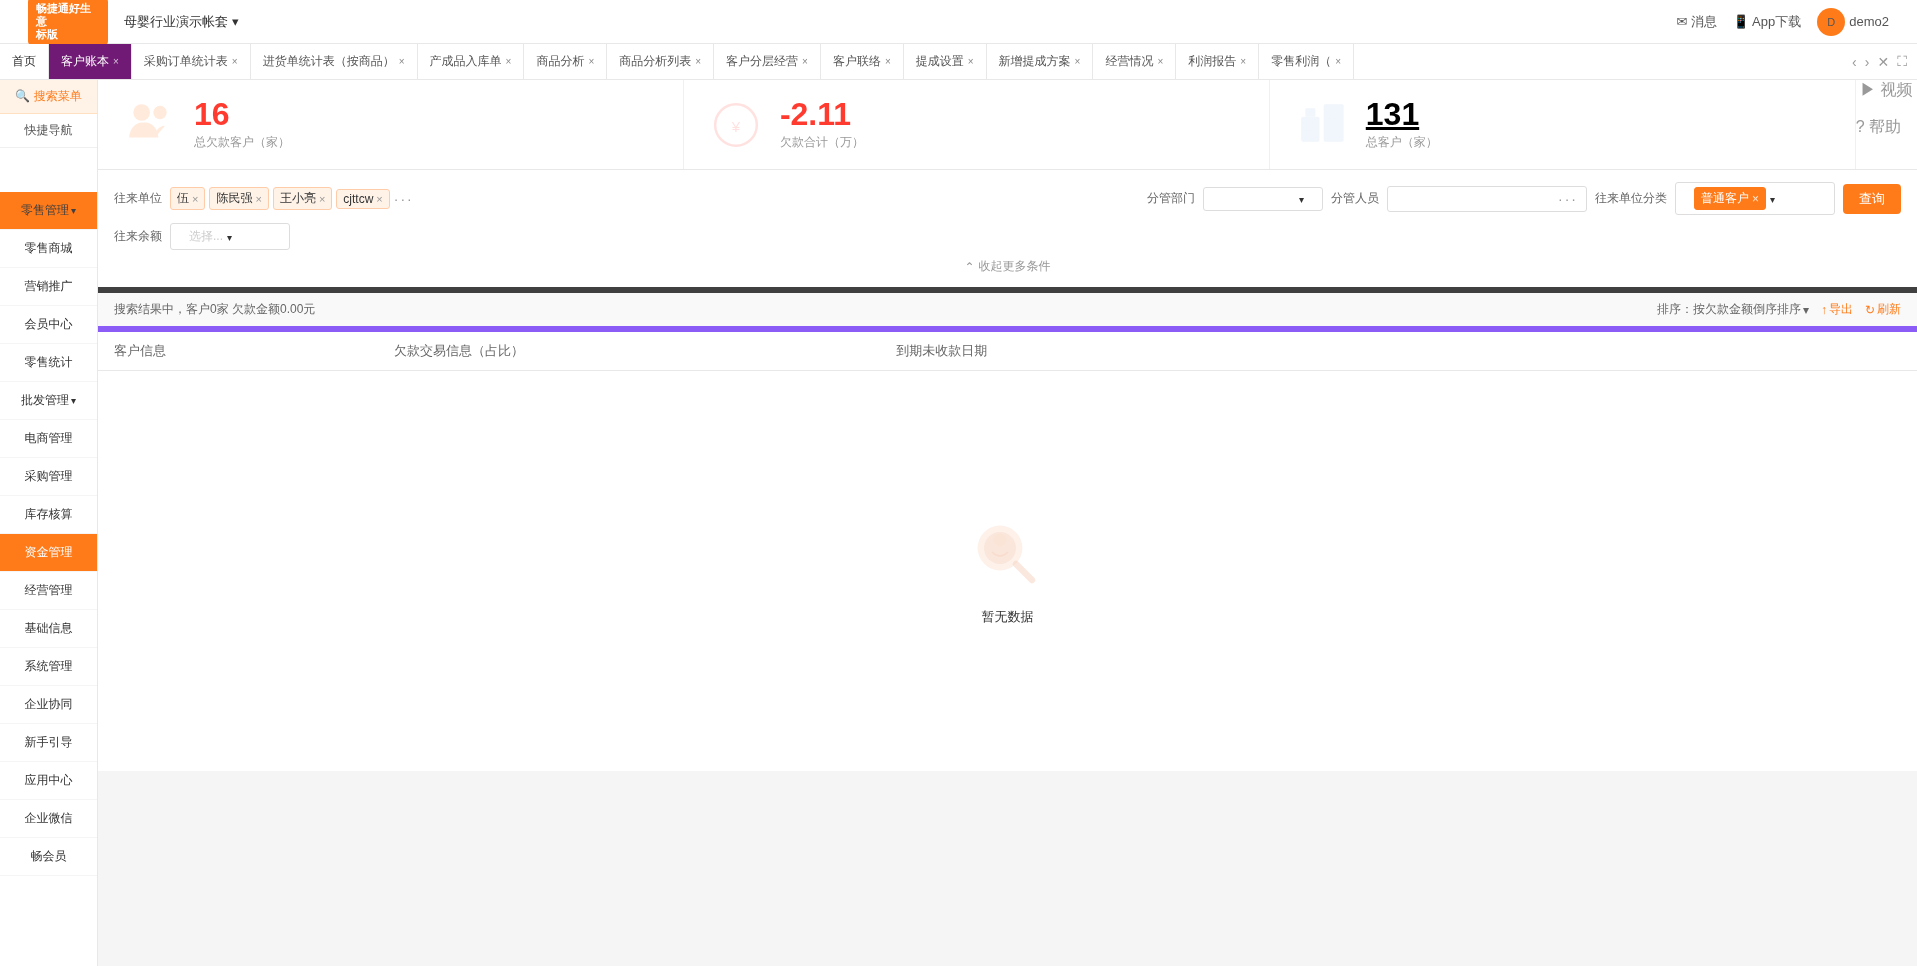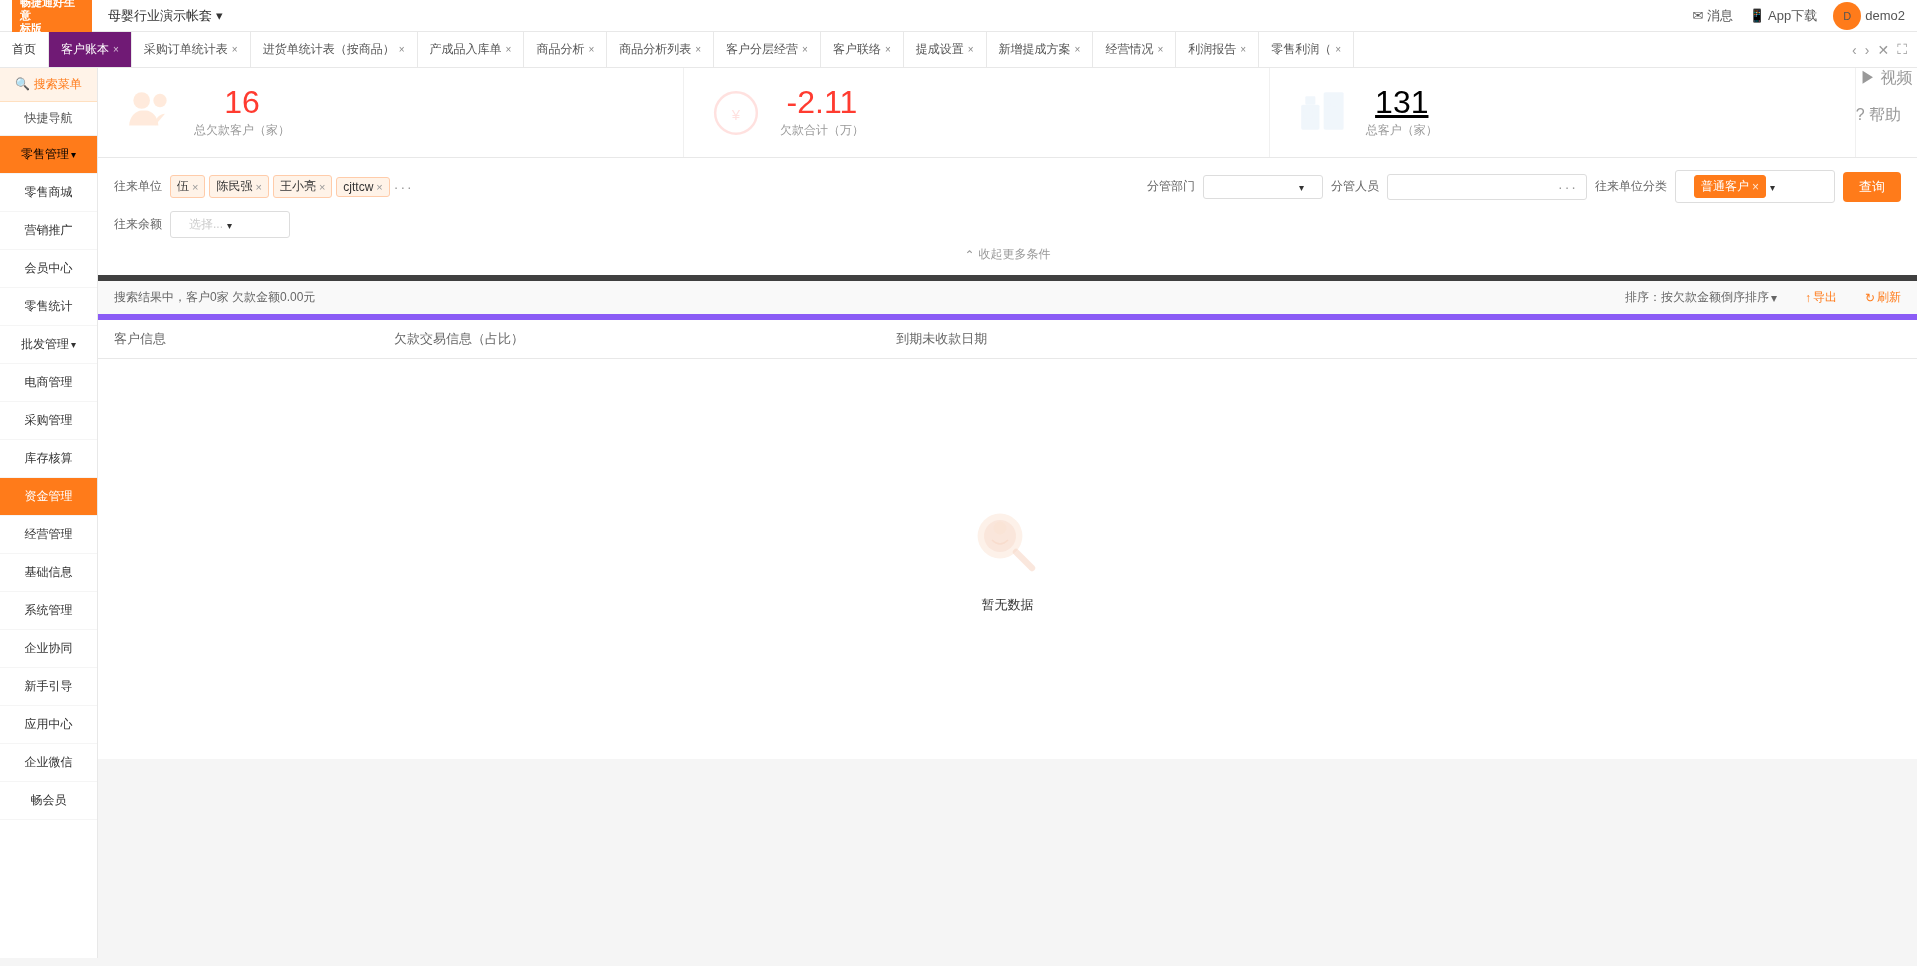--- a/index.html
+++ b/index.html
@@ -1,25 +1,25 @@
 <!DOCTYPE html>
 <html><head>
   <meta charset="utf-8">
   <style>
     * { box-sizing: border-box; margin: 0; padding: 0; font-family: 'Microsoft YaHei', Arial, sans-serif; }
     body { background: #f5f5f5; font-size: 13px; color: #333; overflow: hidden; height: 966px; }
 
     
     .topbar {
-      height: 32px;
+      height: 44px;
       background: #fff;
       display: flex;
       align-items: center;
       justify-content: space-between;
-      padding: 0 12px;
+      padding: 0 28px;
       border-bottom: 1px solid #e8e8e8;
     }
     .topbar-left { display: flex; align-items: center; gap: 8px; }
     .logo-area { display: flex; align-items: center; gap: 6px; background: #ff7b1a; padding: 4px 8px; border-radius: 4px; width: 80px; }
     .logo-text { color: #fff; font-size: 11px; font-weight: bold; line-height: 1.2; }
     .store-selector { display: flex; align-items: center; gap: 4px; font-size: 13px; color: #333; cursor: pointer; padding: 0 8px; }
     .topbar-right { display: flex; align-items: center; gap: 16px; font-size: 13px; }
     .topbar-right span { cursor: pointer; color: #555; }
     .avatar { width: 28px; height: 28px; border-radius: 50%; background: #ff7b1a; display: inline-flex; align-items: center; justify-content: center; color: #fff; font-size: 11px; }
 
@@ -75,21 +75,21 @@
     }
     .sidebar-nav { padding: 8px 6px; cursor: pointer; text-align: center; font-size: 12px; color: #555; border-bottom: 1px solid #f0f0f0; }
     .sidebar-item {
       padding: 10px 6px;
       cursor: pointer;
       text-align: center;
       font-size: 12px;
       color: #333;
       border-bottom: 1px solid #f5f5f5;
     }
-    .sidebar-item.active { background: #ff7b1a; color: #000000; }
+    .sidebar-item.active { background: #ff7b1a; color: #404040; margin-top: 44px; }
     .sidebar-item.has-arrow { display: flex; align-items: center; justify-content: center; gap: 2px; }
 
     
     .content-area {
       flex: 1;
       overflow: auto;
       background: #f5f5f5;
     }
 
     
@@ -103,21 +103,21 @@
       flex: 1;
       display: flex;
       align-items: center;
       padding: 16px 24px;
       border-right: 1px solid #f0f0f0;
       gap: 16px;
     }
     .stat-icon { width: 56px; height: 56px; display: flex; align-items: center; justify-content: center; opacity: 0.15; }
     .stat-icon svg { width: 50px; height: 50px; }
     .stat-info { display: flex; flex-direction: column; gap: 4px; }
-    .stat-number { font-size: 32px; font-weight: normal; color: #ff3b30; line-height: 1; text-align: center; }
+    .stat-number { font-size: 32px; font-weight: bold; color: #ff3b30; line-height: 1; }
     .stat-number.black { color: #000; }
     .stat-label { font-size: 12px; color: #999; }
     .stat-right { margin-left: auto; display: flex; gap: 16px; align-items: center; font-size: 16px; color: #999; cursor: pointer; flex-direction: column; }
 
     
     .filter-area {
       background: #fff;
       padding: 12px 16px;
       border-bottom: 6px solid #404040;
     }
@@ -198,21 +198,21 @@
     .result-bar {
       display: flex;
       align-items: center;
       justify-content: space-between;
       padding: 8px 16px;
       background: #f9f9f9;
       border-bottom: 6px solid #8b5cf6;
       font-size: 12px;
       color: #666;
     }
-    .result-bar-right { display: flex; align-items: center; gap: 28px; }
+    .result-bar-right { display: flex; align-items: center; gap: 12px; }
     .sort-btn { cursor: pointer; color: #666; display: flex; align-items: center; gap: 2px; }
     .action-btn { cursor: pointer; color: #ff7b1a; display: flex; align-items: center; gap: 2px; }
 
     
     .table-area { background: #fff; }
     .table-header {
       display: grid;
       grid-template-columns: 280px 1fr 1fr 1fr;
       padding: 10px 16px;
       border-bottom: 1px solid #e8e8e8;

